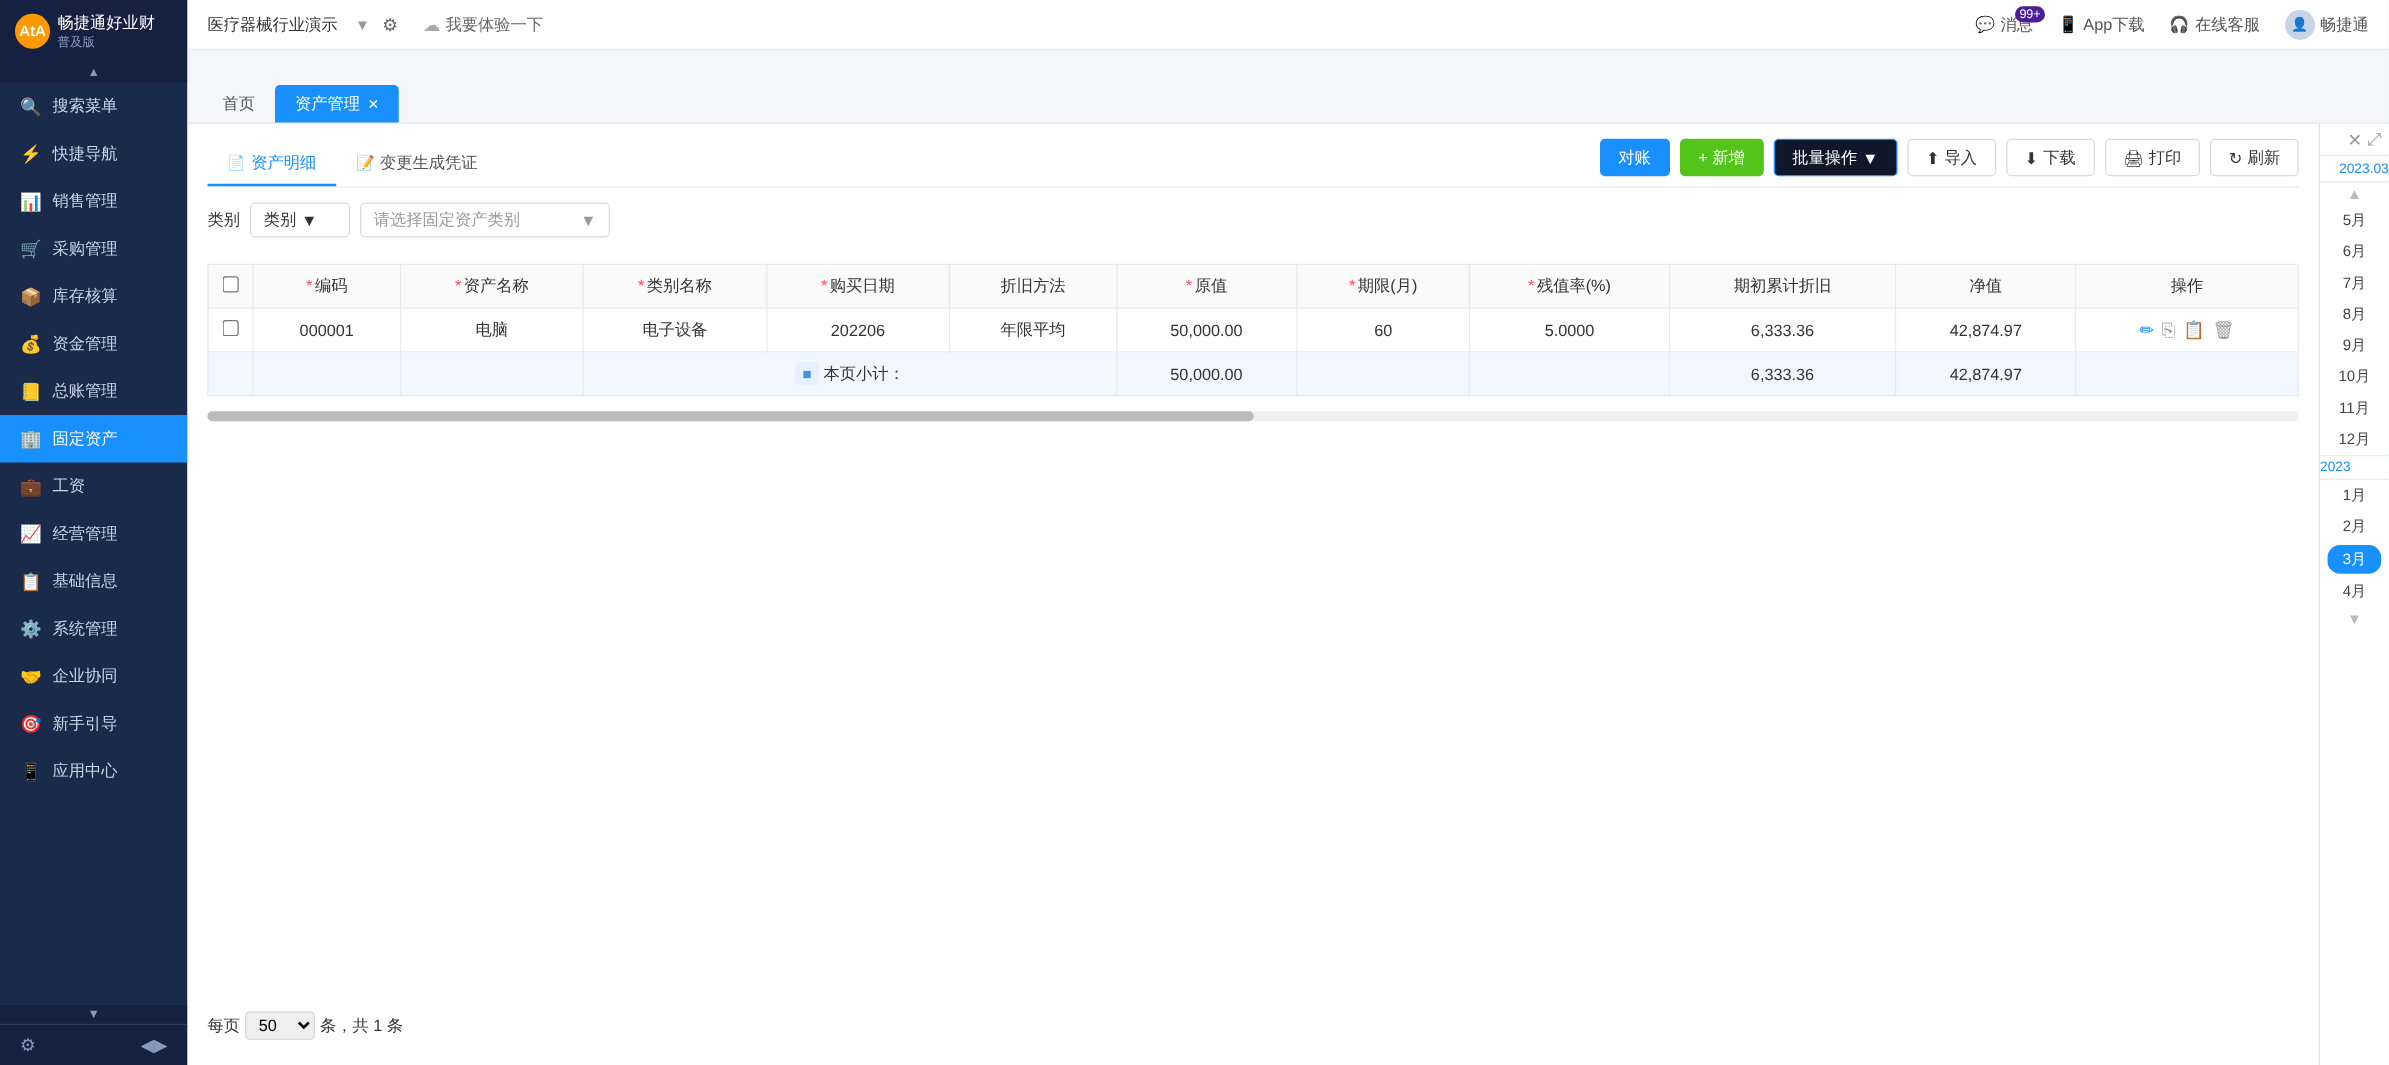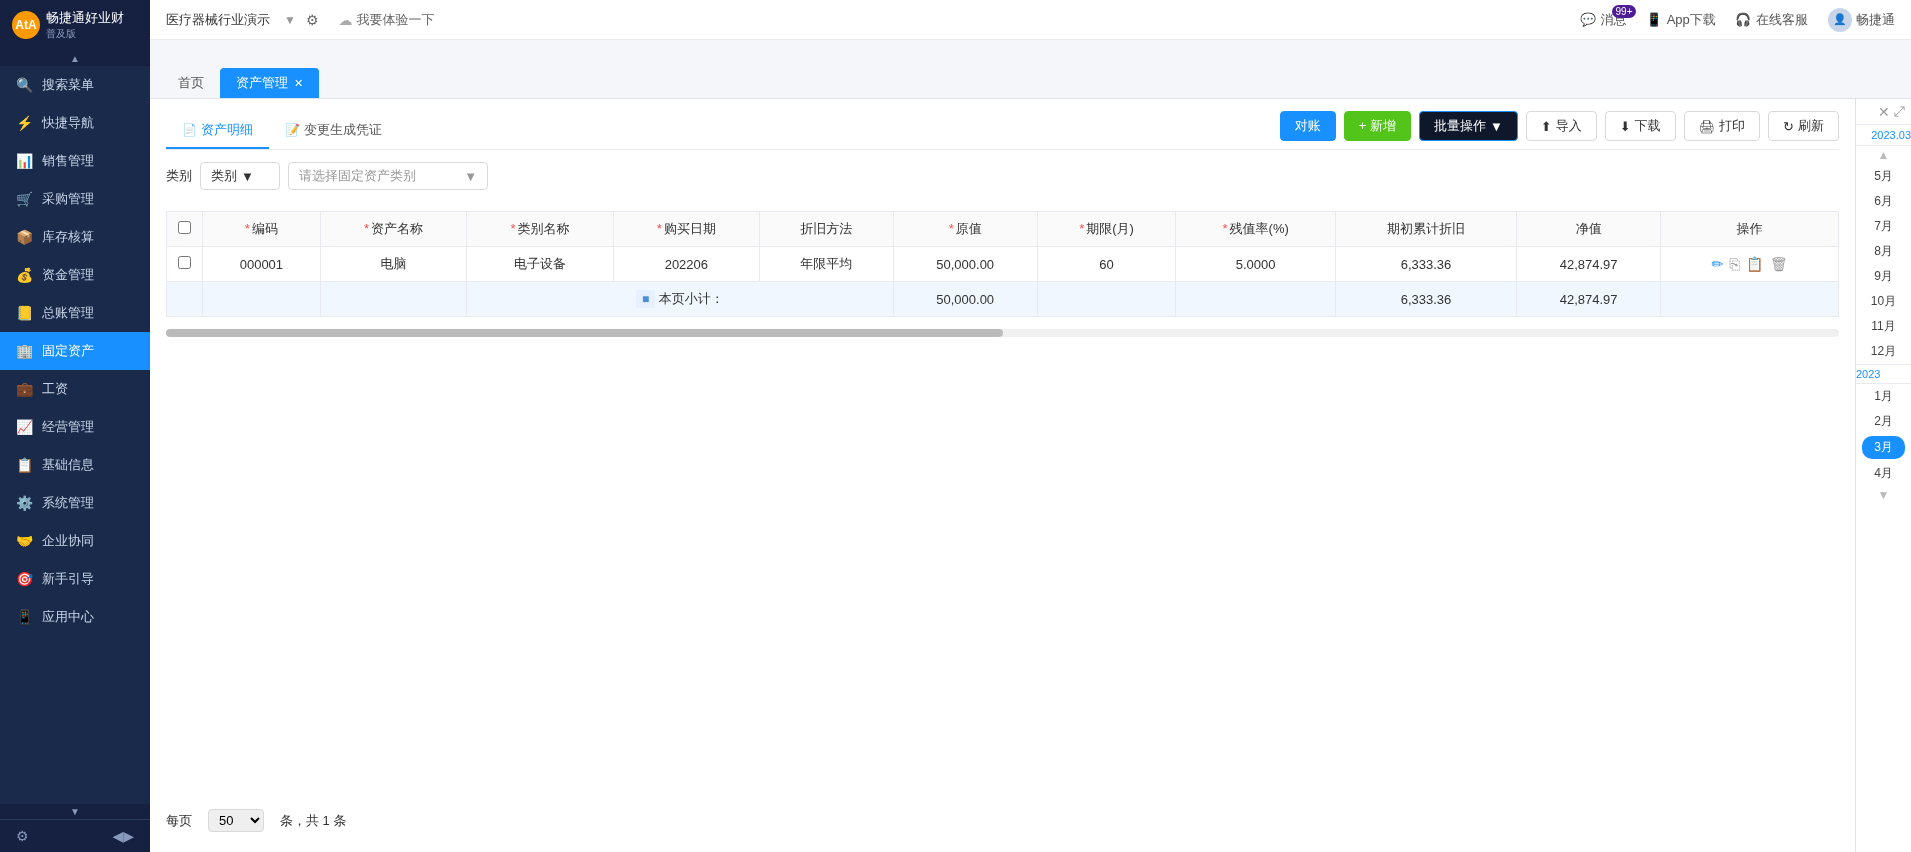--- a/index.html
+++ b/index.html
@@ -194,21 +194,21 @@
     }
     .required-mark { color: #ff4d4f; margin-right: 2px; }
     .subtotal-row td { background: #f0f7ff; }
 
     .checkbox-cell { width: 36px; }
     .action-icons { display: flex; align-items: center; gap: 6px; justify-content: center; }
     .action-icon { cursor: pointer; color: #1890ff; font-size: 14px; }
 
     
     .pagination {
-      display: flex; align-items: center; gap: 16px; padding: 8px 0;
+      display: flex; align-items: center; gap: 4px; padding: 8px 0;
       font-size: 13px; color: #333; margin-top: auto;
     }
     .page-size-select {
       border: 1px solid #d9d9d9; border-radius: 4px; padding: 2px 6px; font-size: 13px; cursor: pointer;
     }
     .right-panel-wide {
       width: 55px;
       background: #fff;
       border-left: 1px solid #e0e3eb;
       display: flex;

